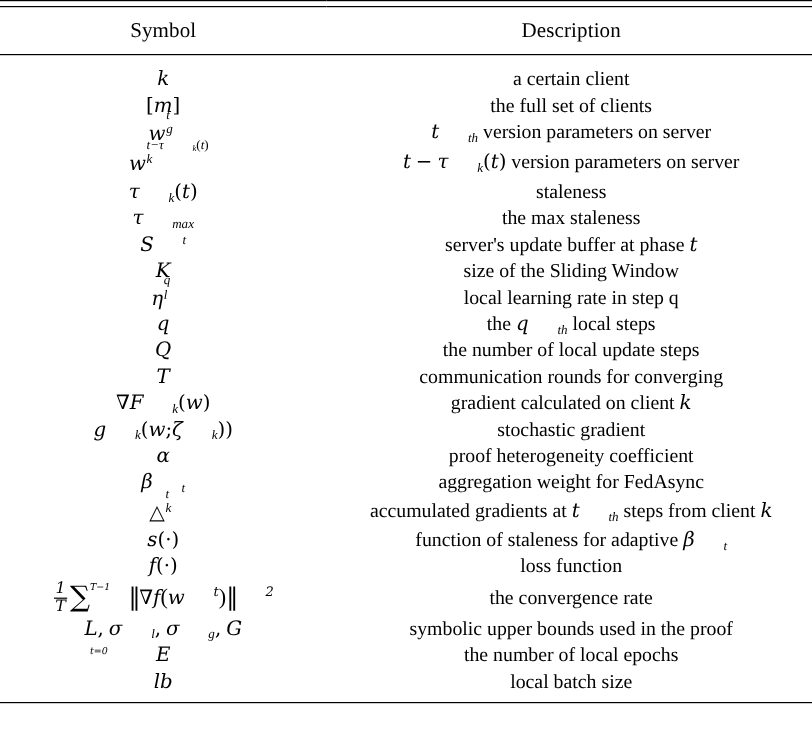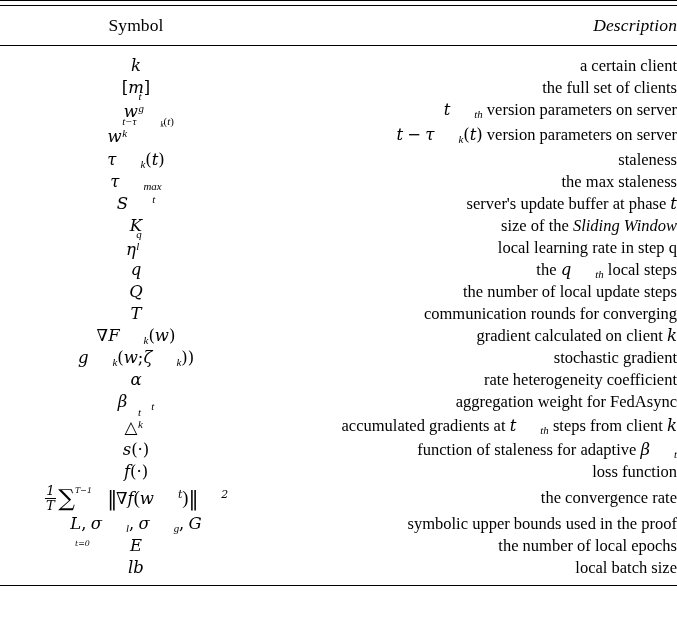--- a/index.html
+++ b/index.html
@@ -45,37 +45,37 @@
   }
 
   thead th {
     font-weight: normal;
     font-size: 17.5px;
     padding: 9px 0 9px 0;
     text-align: center;
     letter-spacing: 0.1px;
   }
   th.col-symbol { width: 272px; }
-  th.col-desc   { width: 405px; text-align: right; padding-left: 3px; font-style: italic; }
+  th.col-desc   { width: 405px; text-align: center; padding-left: 3px; }
 
   tbody td {
     padding: 0;
     vertical-align: middle;
     font-size: 16.5px;
     line-height: 1.0;
   }
   td.sym {
     width: 272px;
     text-align: center;
     height: 22px;
     white-space: nowrap;
   }
   td.desc {
     width: 405px;
-    text-align: right;
+    text-align: center;
     padding-left: 3px;
     height: 22px;
     white-space: nowrap;
   }
 
   
   .m {
     font-family: "DejaVu Serif", "Liberation Serif", serif;
     font-style: italic;
     font-size: 16.5px;
@@ -181,21 +181,21 @@
   }
   .nabla {
     font-style: normal;
     font-family: "DejaVu Serif", serif;
   }
   .tri {
     font-style: normal;
     font-family: "DejaVu Serif", serif;
     font-size: 1.02em;
   }
-  .ital { font-style: italic; }
+  .ital { }
 </style>
 </head>
 <body>
 
 <div id="table-wrap">
   <table class="notation">
     <colgroup>
       <col style="width:272px">
       <col style="width:405px">
     </colgroup>
@@ -354,21 +354,21 @@
         <td class="desc">
           <span>stochastic gradient</span>
         </td>
       </tr>
 
       <tr>
         <td class="sym">
           <span class="m">α</span>
         </td>
         <td class="desc">
-          <span>rate heterogeneity coefficient</span>
+          <span>proof heterogeneity coefficient</span>
         </td>
       </tr>
 
       <tr>
         <td class="sym">
           <span class="m">β</span><sub class="s">t</sub>
         </td>
         <td class="desc">
           <span>aggregation weight for FedAsync</span>
         </td>

